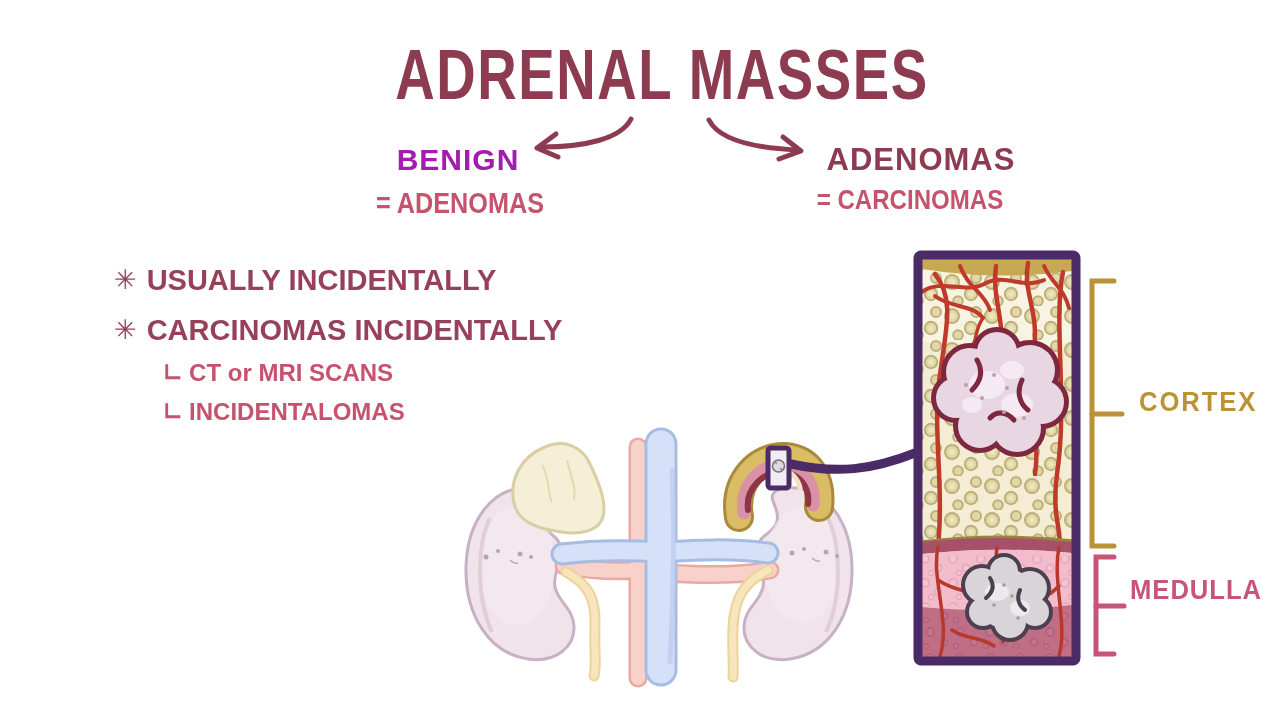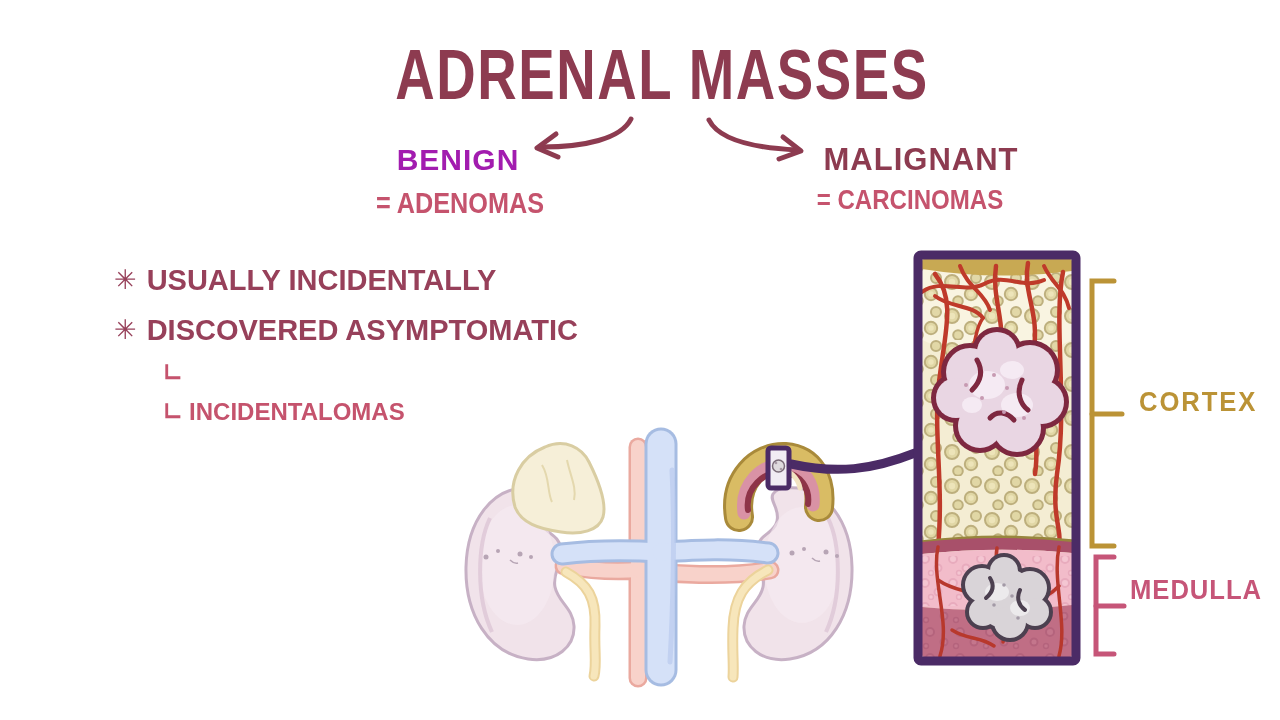--- a/index.html
+++ b/index.html
@@ -278,33 +278,34 @@
   <g fill="none" stroke="#c65578" stroke-width="5" stroke-linecap="round">
     <path d="M 1092 557 L 1074 557 L 1074 654 L 1092 654"></path>
     <path d="M 1074 606 L 1102 606"></path>
   </g>
 </svg>
 
 <div class="lbl title">ADRENAL MASSES</div>
 
 <div class="lbl benign">BENIGN</div>
 <div class="lbl benign-def">= ADENOMAS</div>
-<div class="lbl malignant">MALIGNANT</div>
+<div class="lbl malignant">ADENOMAS</div>
 <div class="lbl malignant-def">= CARCINOMAS</div>
 
 <div class="lbl fact fact1">
   <span class="glyph">✳</span>
   <span>USUALLY INCIDENTALLY</span>
 </div>
 <div class="lbl fact fact2">
   <span class="glyph">✳</span>
-  <span>DISCOVERED ASYMPTOMATIC</span>
+  <span>CARCINOMAS INCIDENTALLY</span>
 </div>
 <div class="lbl subfact sub1">
   <span class="glyph">∟</span>
+  <span>CT or MRI SCANS</span>
 </div>
 <div class="lbl subfact sub2">
   <span class="glyph">∟</span>
   <span>INCIDENTALOMAS</span>
 </div>
 
 <div class="lbl cortex-lbl">CORTEX</div>
 <div class="lbl medulla-lbl">MEDULLA</div>
 
 </div>

